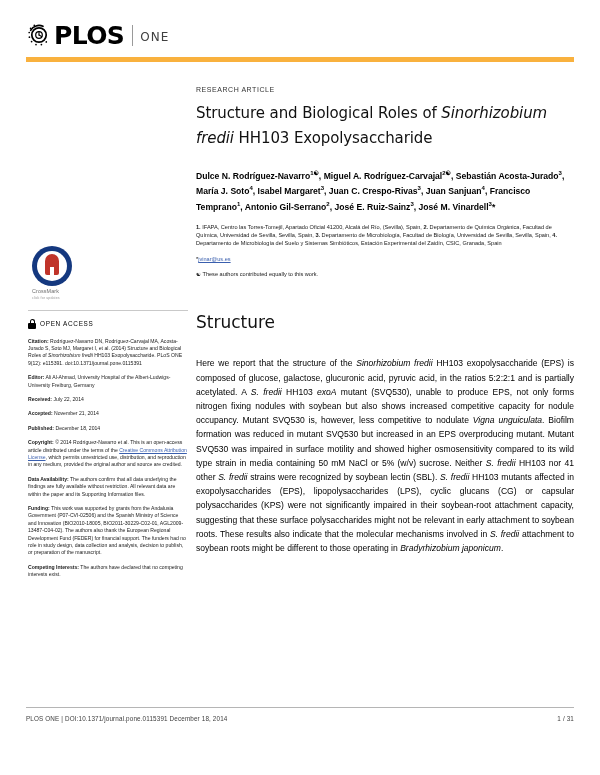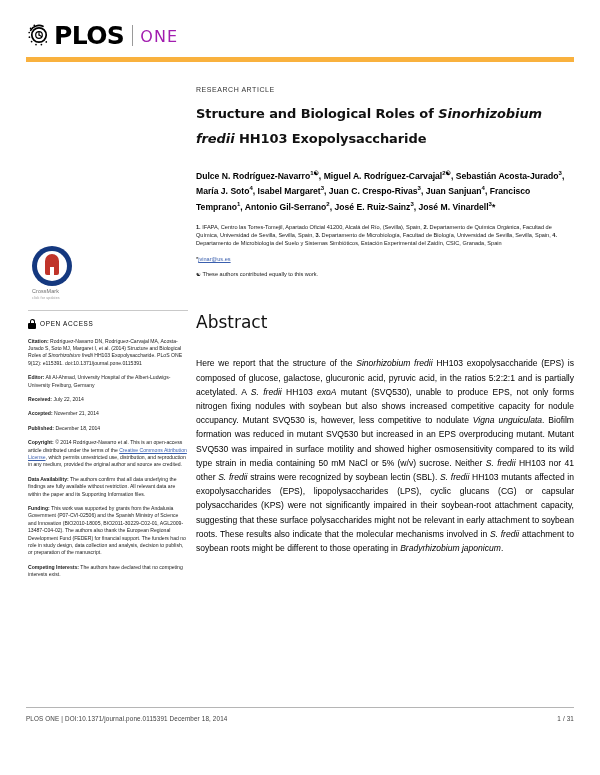--- a/index.html
+++ b/index.html
@@ -52,23 +52,23 @@
     color: #000;
   }
   .plos-divider {
     width: 1px;
     height: 21px;
     background: #9a9a9a;
     margin: 0 7px 0 8px;
   }
   .plos-one {
     font-family: "DejaVu Sans", sans-serif;
-    font-size: 16px;
+    font-size: 12px;
     letter-spacing: 1.1px;
-    color: #a21caf;
+    color: #404040;
     font-weight: normal;
     padding-top: 3px;
   }
   .orange-rule {
     position: absolute;
     left: 26px;
     top: 57px;
     width: 548px;
     height: 5px;
     background: #f9b13e;
@@ -190,23 +190,23 @@
     width: 378px;
   }
   .research-article {
     font-size: 7px;
     letter-spacing: 0.55px;
     color: #333;
     margin-bottom: 8px;
   }
   .title {
     font-family: "DejaVu Sans", sans-serif;
-    font-size: 13px;
+    font-size: 15px;
     line-height: 25px;
-    font-weight: bold;
+    font-weight: normal;
     color: #111;
     margin: 0 0 16px 0;
     letter-spacing: -0.1px;
   }
   .title i { font-style: italic; }
   .authors {
     font-size: 8.6px;
     line-height: 12.4px;
     font-weight: bold;
     color: #000;
@@ -364,21 +364,21 @@
     <h1 class="title"><span>Structure and Biological Roles of </span><i>Sinorhizobium fredii</i><span> HH103 Exopolysaccharide</span></h1>
 
     <div class="authors">Dulce N. Rodríguez-Navarro<sup>1☯</sup>, Miguel A. Rodríguez-Carvajal<sup>2☯</sup>, Sebastián Acosta-Jurado<sup>3</sup>, María J. Soto<sup>4</sup>, Isabel Margaret<sup>3</sup>, Juan C. Crespo-Rivas<sup>3</sup>, Juan Sanjuan<sup>4</sup>, Francisco Temprano<sup>1</sup>, Antonio Gil-Serrano<sup>2</sup>, José E. Ruiz-Sainz<sup>3</sup>, José M. Vinardell<sup>3</sup>*</div>
 
     <div class="affiliations"><b>1.</b> IFAPA, Centro las Torres-Tomejil, Apartado Oficial 41200, Alcalá del Río, (Sevilla), Spain, <b>2.</b> Departamento de Química Orgánica, Facultad de Química, Universidad de Sevilla, Sevilla, Spain, <b>3.</b> Departamento de Microbiología, Facultad de Biología, Universidad de Sevilla, Sevilla, Spain, <b>4.</b> Departamento de Microbiología del Suelo y Sistemas Simbióticos, Estación Experimental del Zaidín, CSIC, Granada, Spain</div>
 
     <div class="corresp">*<a class="link" href="#">jvinar@us.es</a></div>
 
     <div class="equal-note">☯ These authors contributed equally to this work.</div>
 
-    <h2 class="abstract-head">Abstract</h2>
+    <h2 class="abstract-head">Structure</h2>
 
     <div class="abstract-body">Here we report that the structure of the <i>Sinorhizobium fredii</i> HH103 exopolysaccharide (EPS) is composed of glucose, galactose, glucuronic acid, pyruvic acid, in the ratios 5:2:2:1 and is partially acetylated. A <i>S. fredii</i> HH103 <i>exoA</i> mutant (SVQ530), unable to produce EPS, not only forms nitrogen fixing nodules with soybean but also shows increased competitive capacity for nodule occupancy. Mutant SVQ530 is, however, less competitive to nodulate <i>Vigna unguiculata</i>. Biofilm formation was reduced in mutant SVQ530 but increased in an EPS overproducing mutant. Mutant SVQ530 was impaired in surface motility and showed higher osmosensitivity compared to its wild type strain in media containing 50 mM NaCl or 5% (w/v) sucrose. Neither <i>S. fredii</i> HH103 nor 41 other <i>S. fredii</i> strains were recognized by soybean lectin (SBL). <i>S. fredii</i> HH103 mutants affected in exopolysaccharides (EPS), lipopolysaccharides (LPS), cyclic glucans (CG) or capsular polysaccharides (KPS) were not significantly impaired in their soybean-root attachment capacity, suggesting that these surface polysaccharides might not be relevant in early attachment to soybean roots. These results also indicate that the molecular mechanisms involved in <i>S. fredii</i> attachment to soybean roots might be different to those operating in <i>Bradyrhizobium japonicum</i>.</div>
 
   </div>
 
   <div class="footer-rule"></div>
   <div class="footer">
     <span>PLOS ONE | DOI:10.1371/journal.pone.0115391   December 18, 2014</span>
     <span>1 / 31</span>
   </div>

